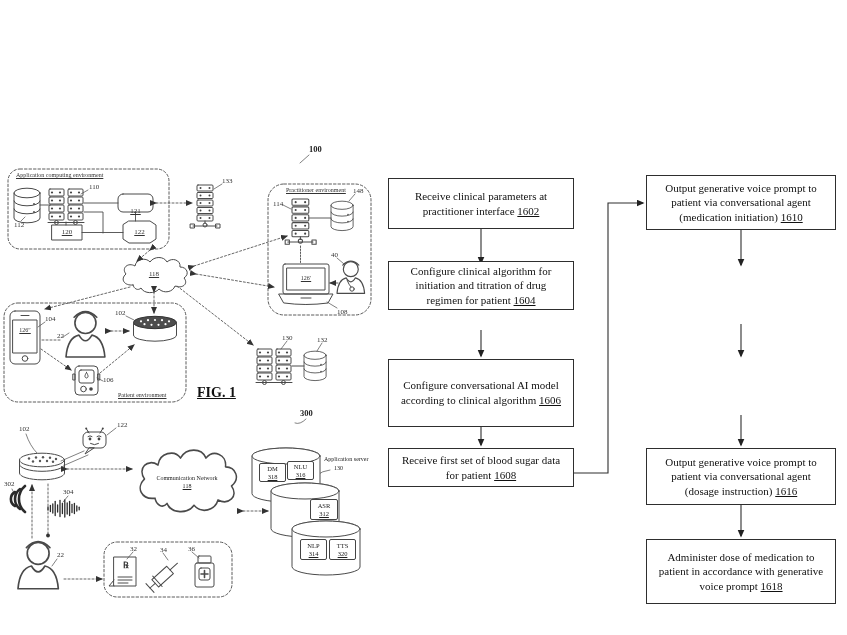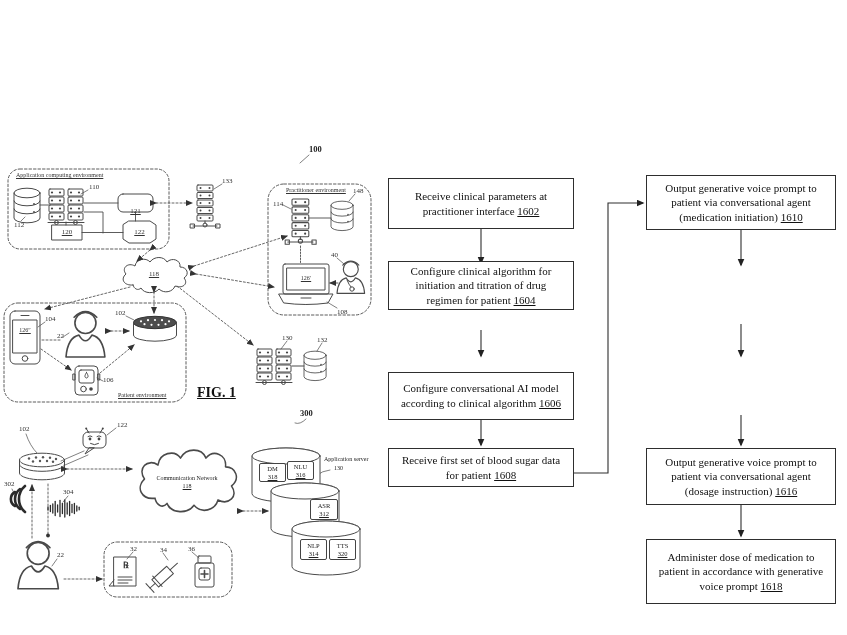--- a/index.html
+++ b/index.html
@@ -419,21 +419,21 @@
 <div class="lbl" style="left:123px;top:539px;font-size:9px;font-weight:bold">℞</div>
 
 <div class="flow" style="left:388px;top:156px;width:186px;height:51px">
   <div><span>Receive clinical parameters at practitioner interface</span>
   <span class="u">1602</span></div>
 </div>
 <div class="flow" style="left:388px;top:239px;width:186px;height:49px">
   <div><span>Configure clinical algorithm for initiation and titration of drug regimen for patient</span>
   <span class="u">1604</span></div>
 </div>
-<div class="flow" style="left:388px;top:350px;width:186px;height:48px">
+<div class="flow" style="left:388px;top:337px;width:186px;height:68px">
   <div><span>Configure conversational AI model according to clinical algorithm</span>
   <span class="u">1606</span></div>
 </div>
 <div class="flow" style="left:388px;top:426px;width:186px;height:39px">
   <div><span>Receive first set of blood sugar data for patient</span>
   <span class="u">1608</span></div>
 </div>
 
 <div class="flow" style="left:646px;top:153px;width:190px;height:55px">
   <div><span>Output generative voice prompt to patient via conversational agent (medication initiation)</span>

